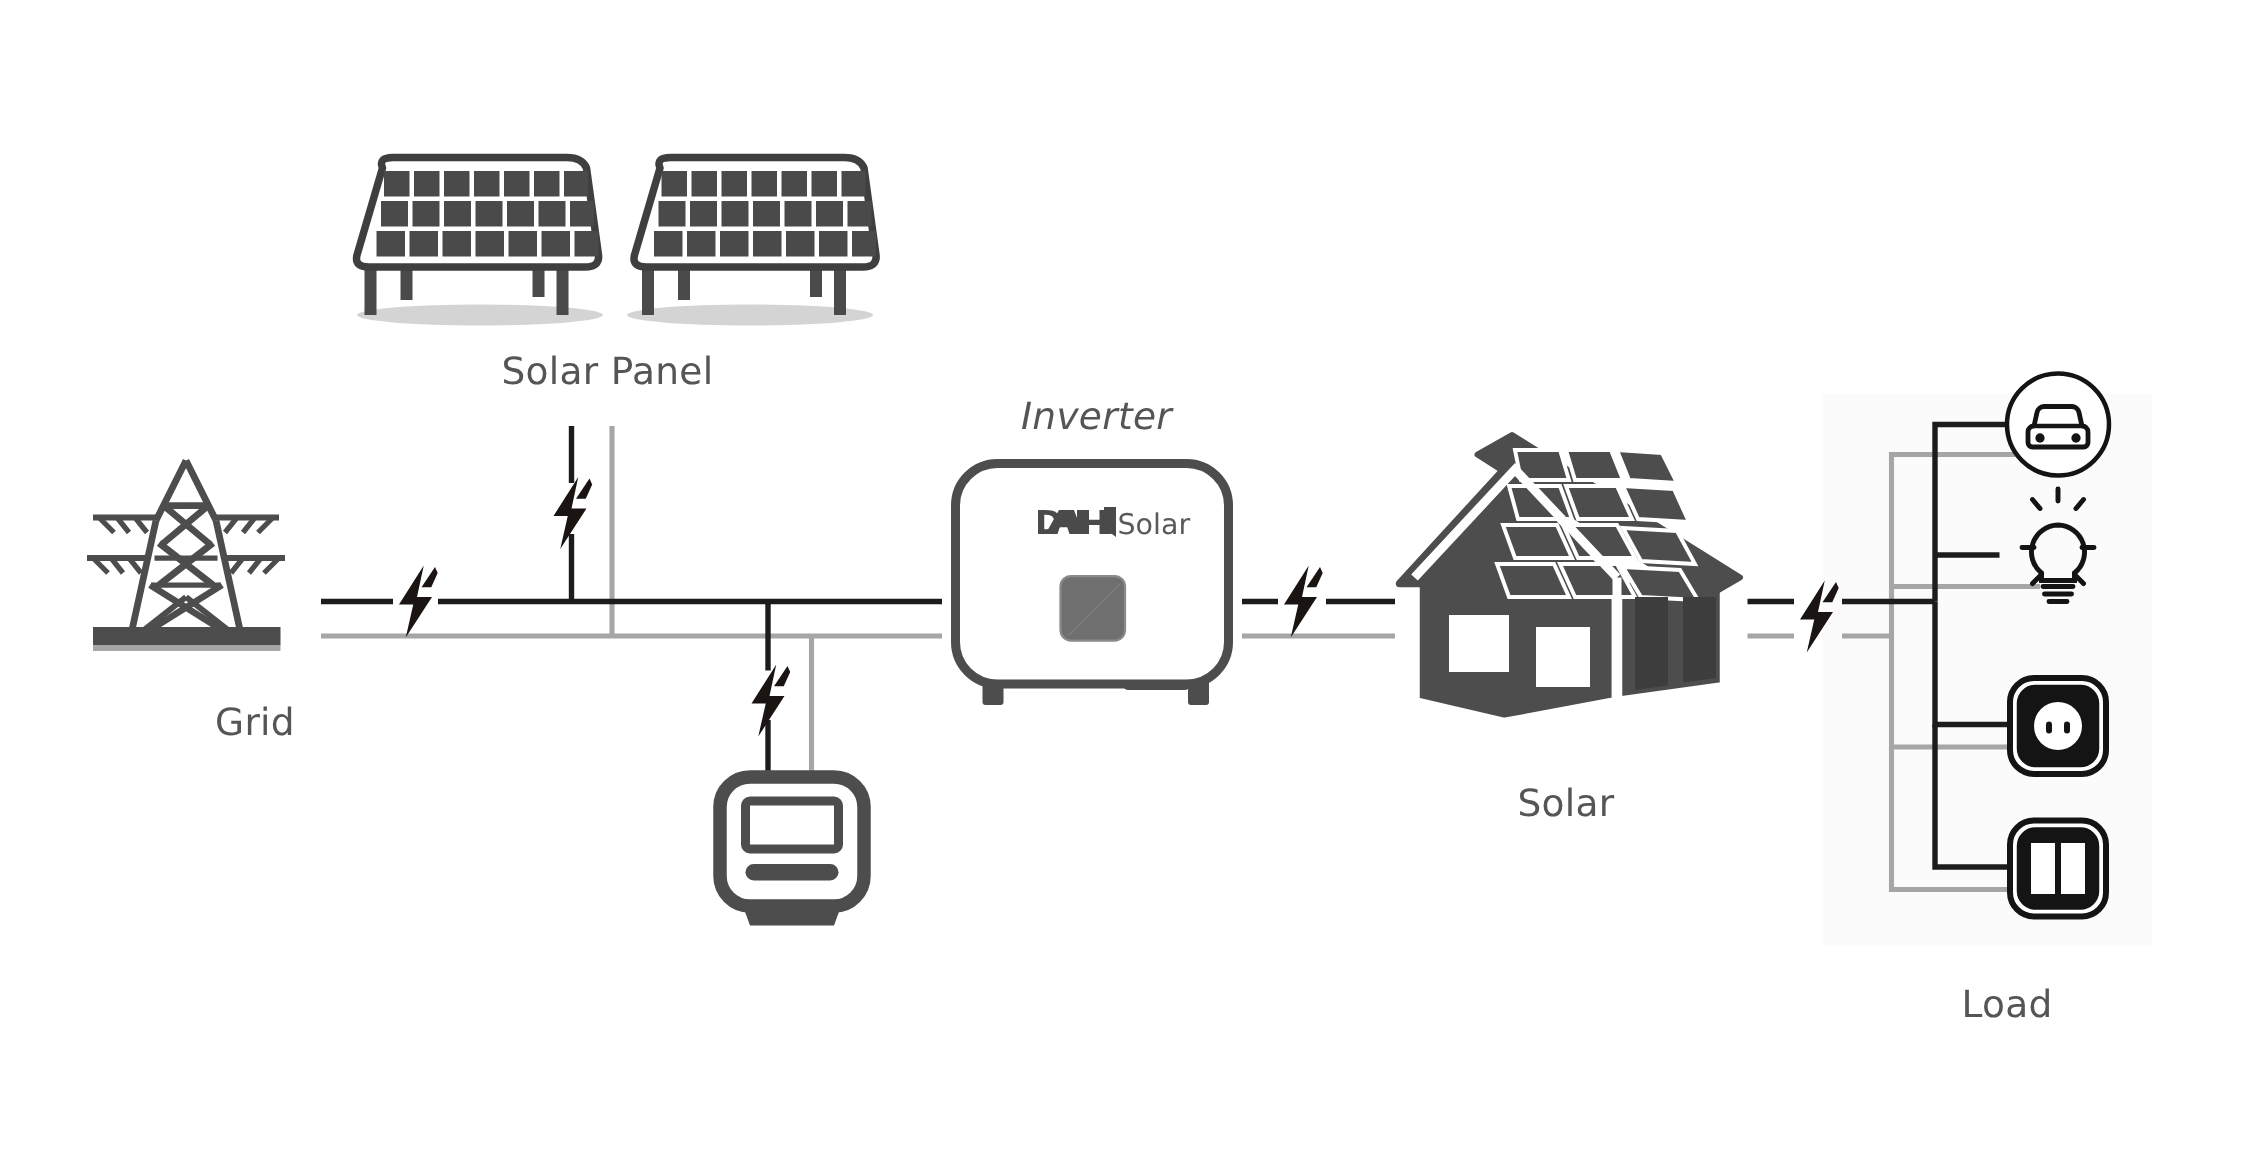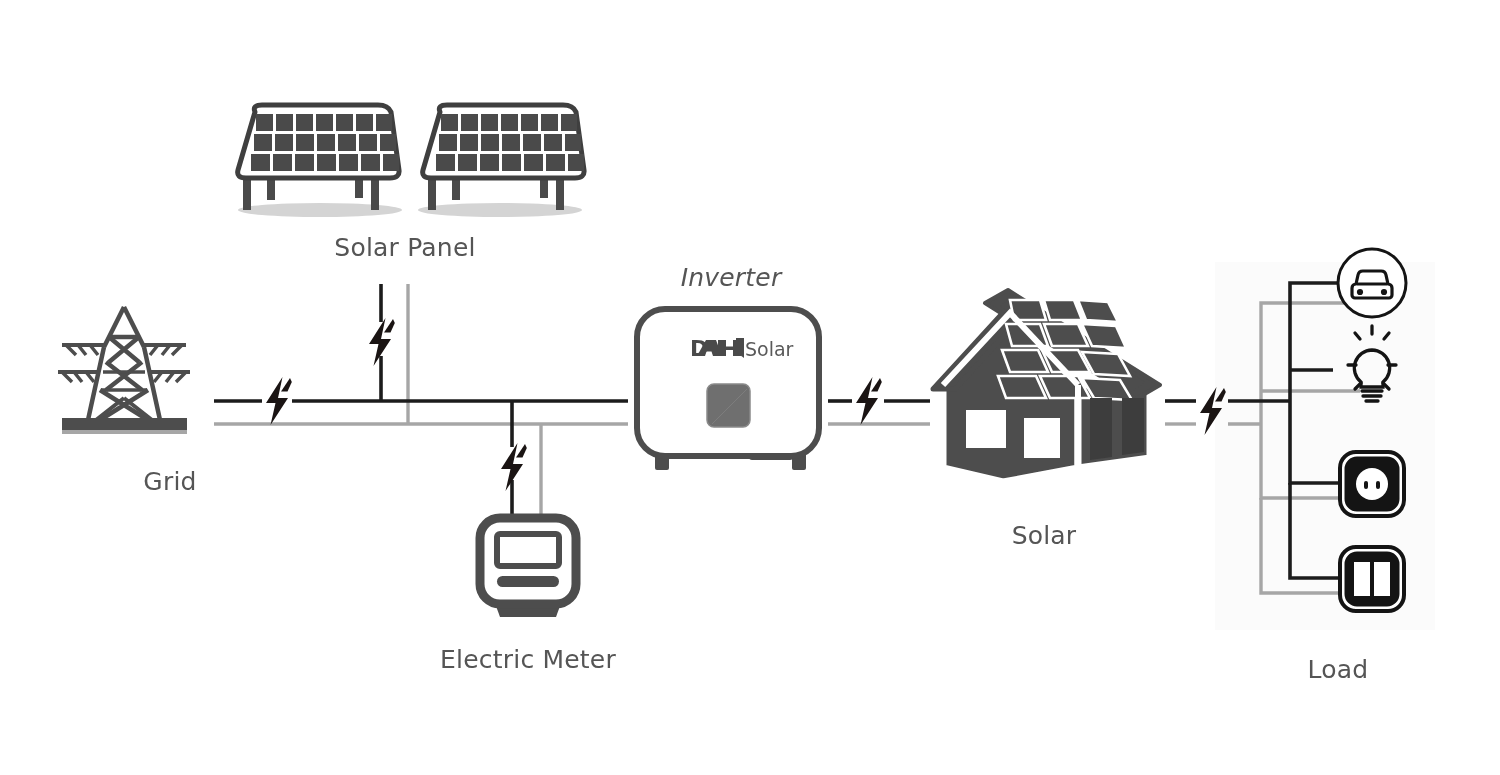--- a/index.html
+++ b/index.html
@@ -316,17 +316,16 @@
       <rect x="1340" y="547" width="64" height="64" rx="16" ry="16" fill="none" stroke="#141414" stroke-width="4"></rect>
       <rect x="1354" y="562" width="16" height="34" fill="#ffffff"></rect>
       <rect x="1374" y="562" width="16" height="34" fill="#ffffff"></rect>
     </g>
 
   </svg>
 
   <div class="lbl lbl-solar">Solar Panel</div>
   <div class="lbl lbl-inverter">Inverter</div>
   <div class="lbl lbl-grid">Grid</div>
-  <div class="lbl lbl-meter">Electric Meter</div>
   <div class="lbl lbl-home">Solar</div>
   <div class="lbl lbl-load">Load</div>
 
 </div>
 
 </body></html>

